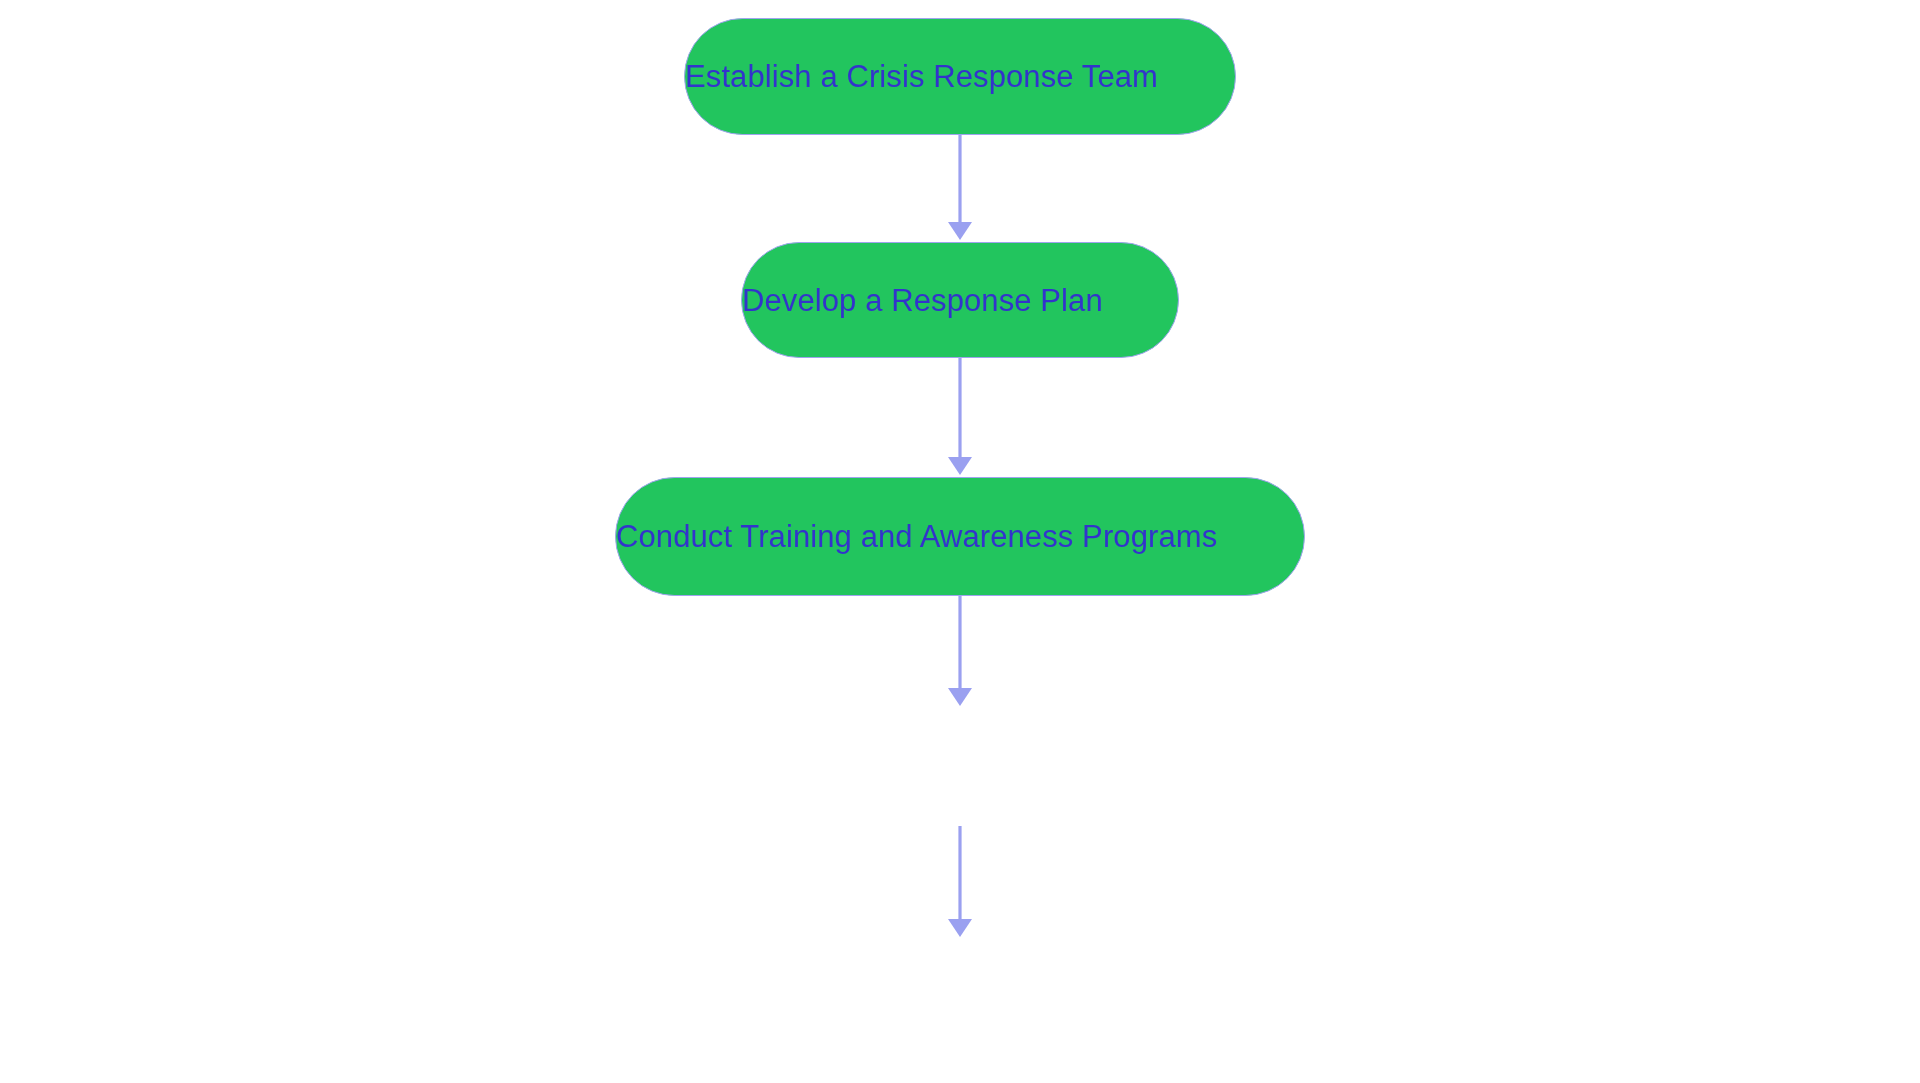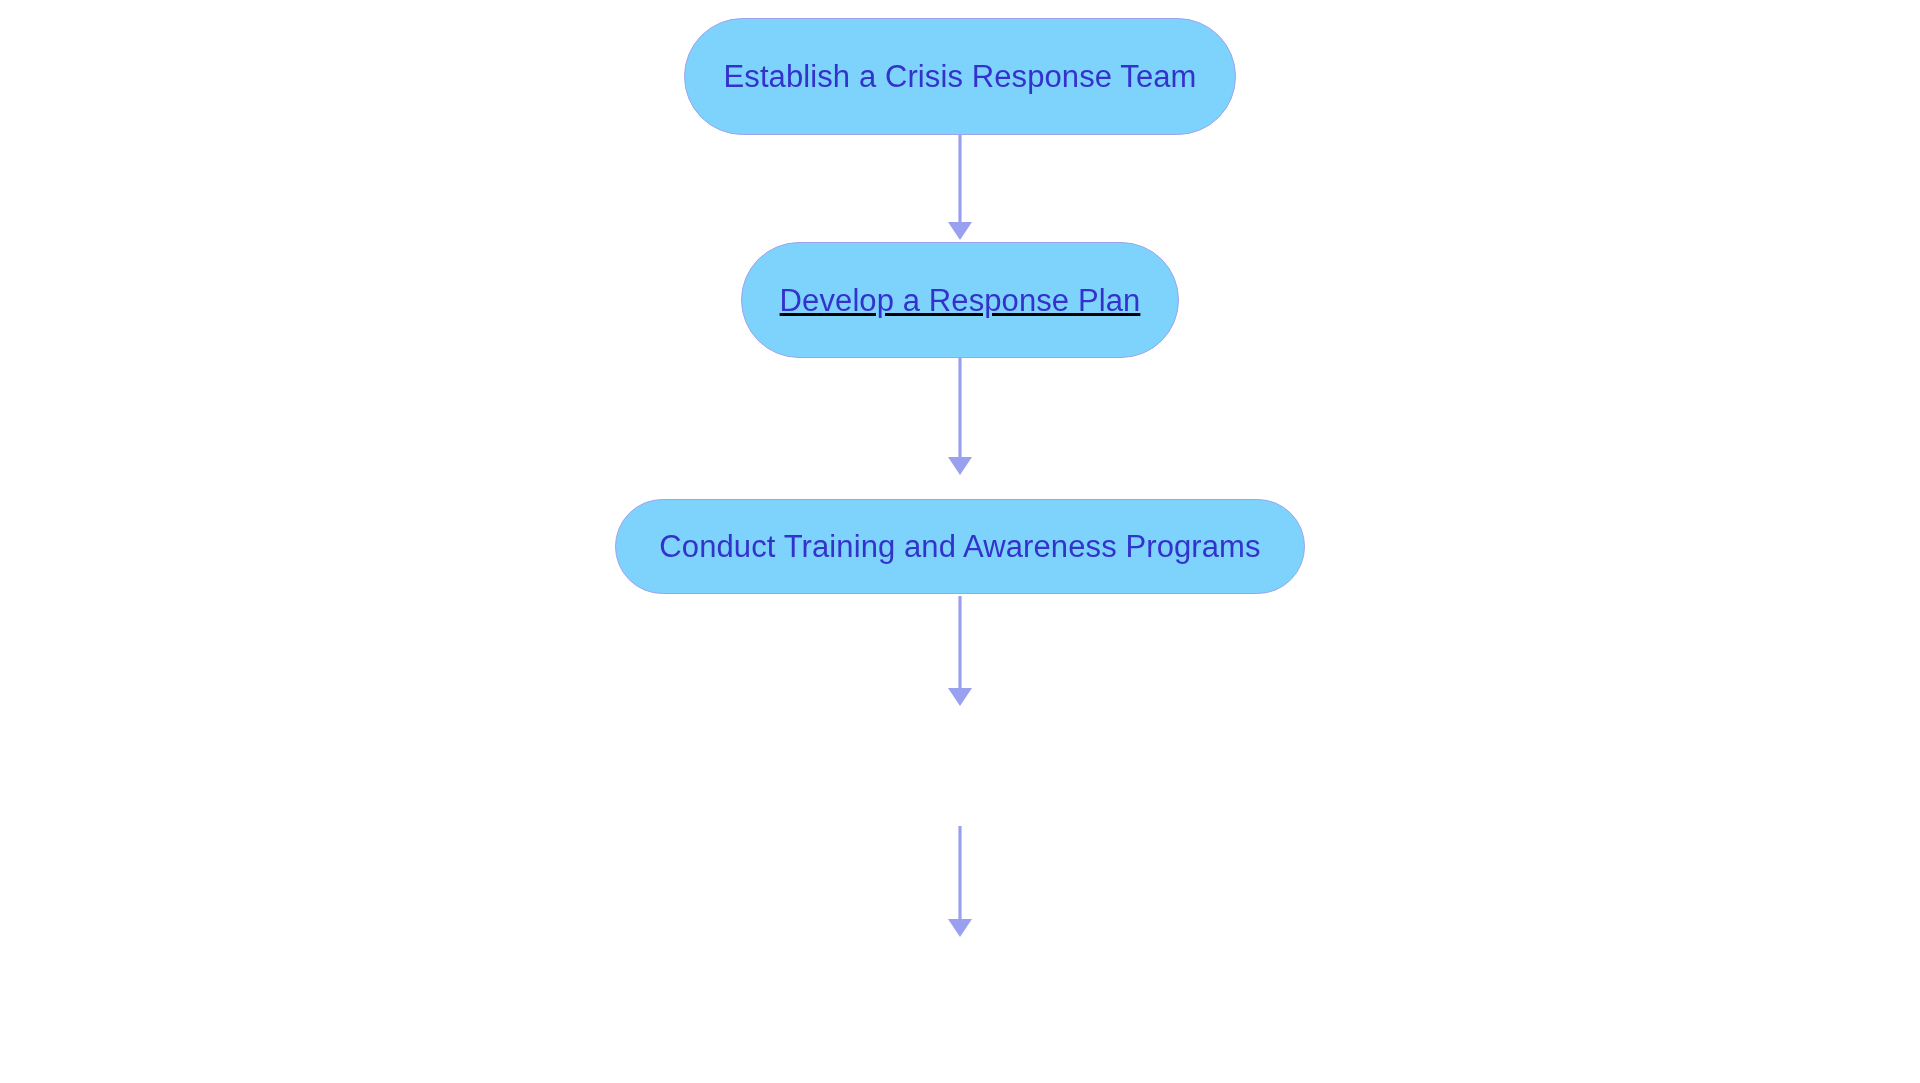--- a/index.html
+++ b/index.html
@@ -23,41 +23,40 @@
     top: 0;
     width: 1920px;
     height: 1083px;
     pointer-events: none;
   }
   .node {
     position: absolute;
     box-sizing: border-box;
     display: flex;
     align-items: center;
-    justify-content: center;
-    background: #7dd3fc;
+    background: #22c55e;
     border: 1.6px solid #9fa3ee;
     border-radius: 999px;
     transform: translateX(-50%);
     left: 960px;
   }
   .node-label {
     color: #3333cc;
     font-family: "Liberation Sans", sans-serif;
     font-size: 31px;
     font-weight: 400;
     line-height: 1;
     letter-spacing: 0.1px;
     white-space: nowrap;
     text-align: center;
   }
   
   #node-0 { top: 18px;  width: 552px; height: 117px; }
-  #node-1 { top: 242px; width: 438px; height: 116px; text-decoration: underline; }
-  #node-2 { top: 477px; width: 690px; height: 95px; margin-top: 22px; }
+  #node-1 { top: 242px; width: 438px; height: 116px; }
+  #node-2 { top: 477px; width: 690px; height: 119px; }
   #node-3 { top: 708px; width: 475px; height: 118px; }
   #node-4 { top: 939px; width: 588px; height: 121px; }
 </style>
 </head>
 <body>
 
 <div id="flowchart-canvas">
 
   <svg id="connector-layer" viewBox="0 0 1920 1083" width="1920" height="1083" xmlns="http://www.w3.org/2000/svg">
     <defs>

